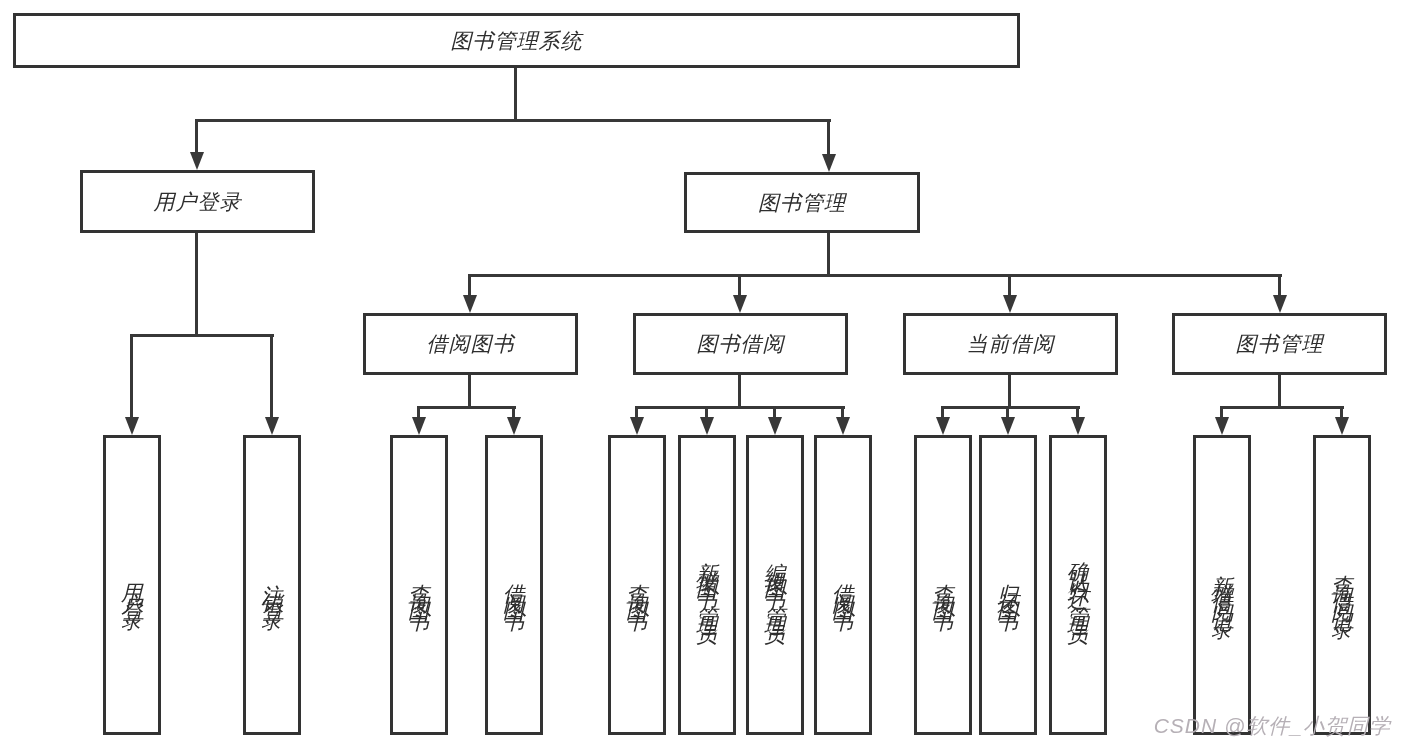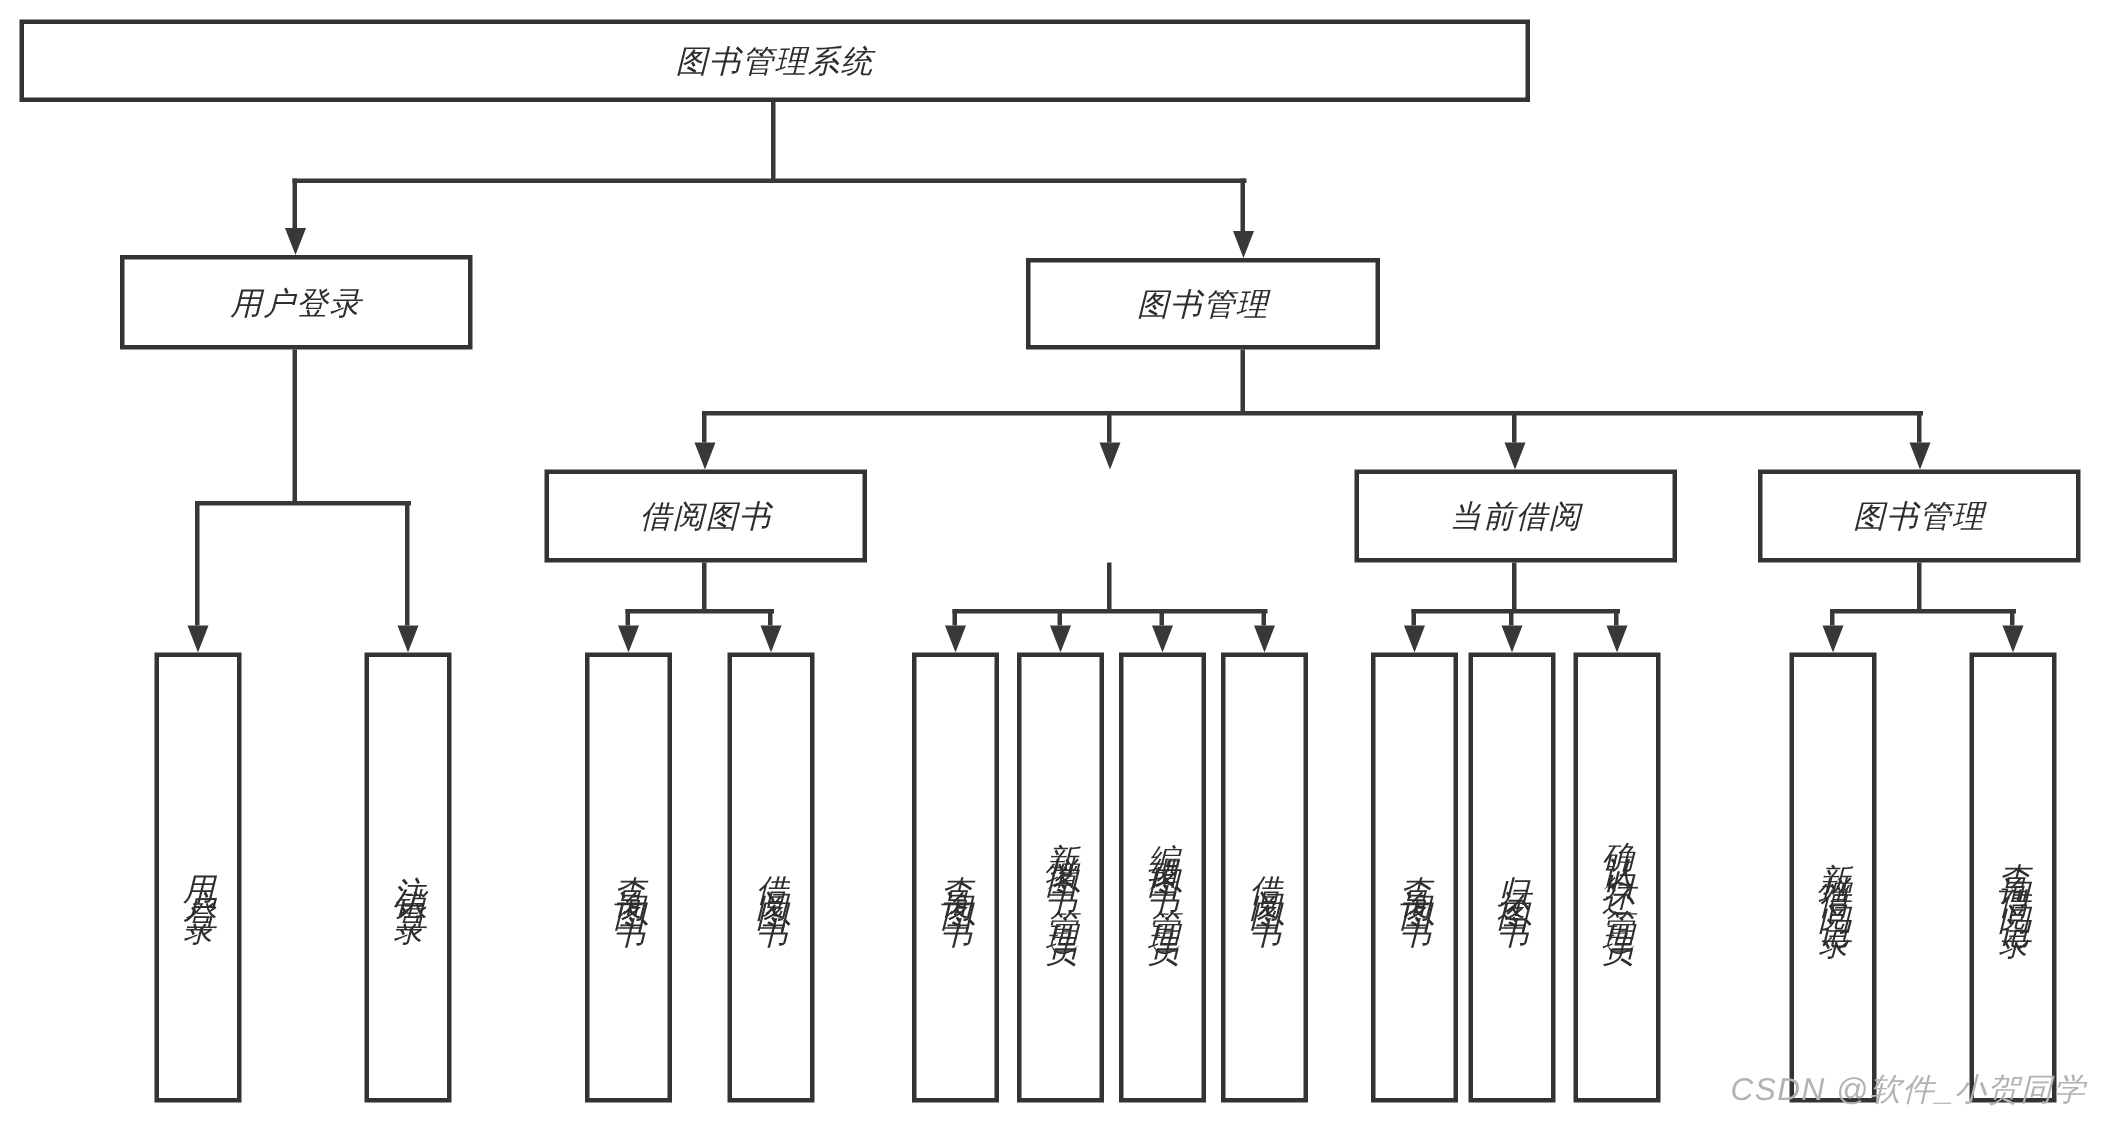--- a/index.html
+++ b/index.html
@@ -58,20 +58,23 @@
   <div class="arr" style="left:463px;top:295px"></div>
   <div class="vline" style="left:738px;top:274px;height:21px"></div>
   <div class="arr" style="left:733px;top:295px"></div>
   <div class="vline" style="left:1008px;top:274px;height:21px"></div>
   <div class="arr" style="left:1003px;top:295px"></div>
   <div class="vline" style="left:1278px;top:274px;height:21px"></div>
   <div class="arr" style="left:1273px;top:295px"></div>
 
   <div class="box box-h" style="left:363px;top:313px;width:215px;height:62px">
     <span>借阅图书</span>
+  </div>
+  <div class="box box-h" style="left:633px;top:313px;width:215px;height:62px">
+    <span>图书借阅</span>
   </div>
   <div class="box box-h" style="left:903px;top:313px;width:215px;height:62px">
     <span>当前借阅</span>
   </div>
   <div class="box box-h" style="left:1172px;top:313px;width:215px;height:62px">
     <span>图书管理</span>
   </div>
 
   <div class="vline" style="left:468px;top:375px;height:33px"></div>
   <div class="hline" style="left:417px;top:406px;width:99px"></div>

